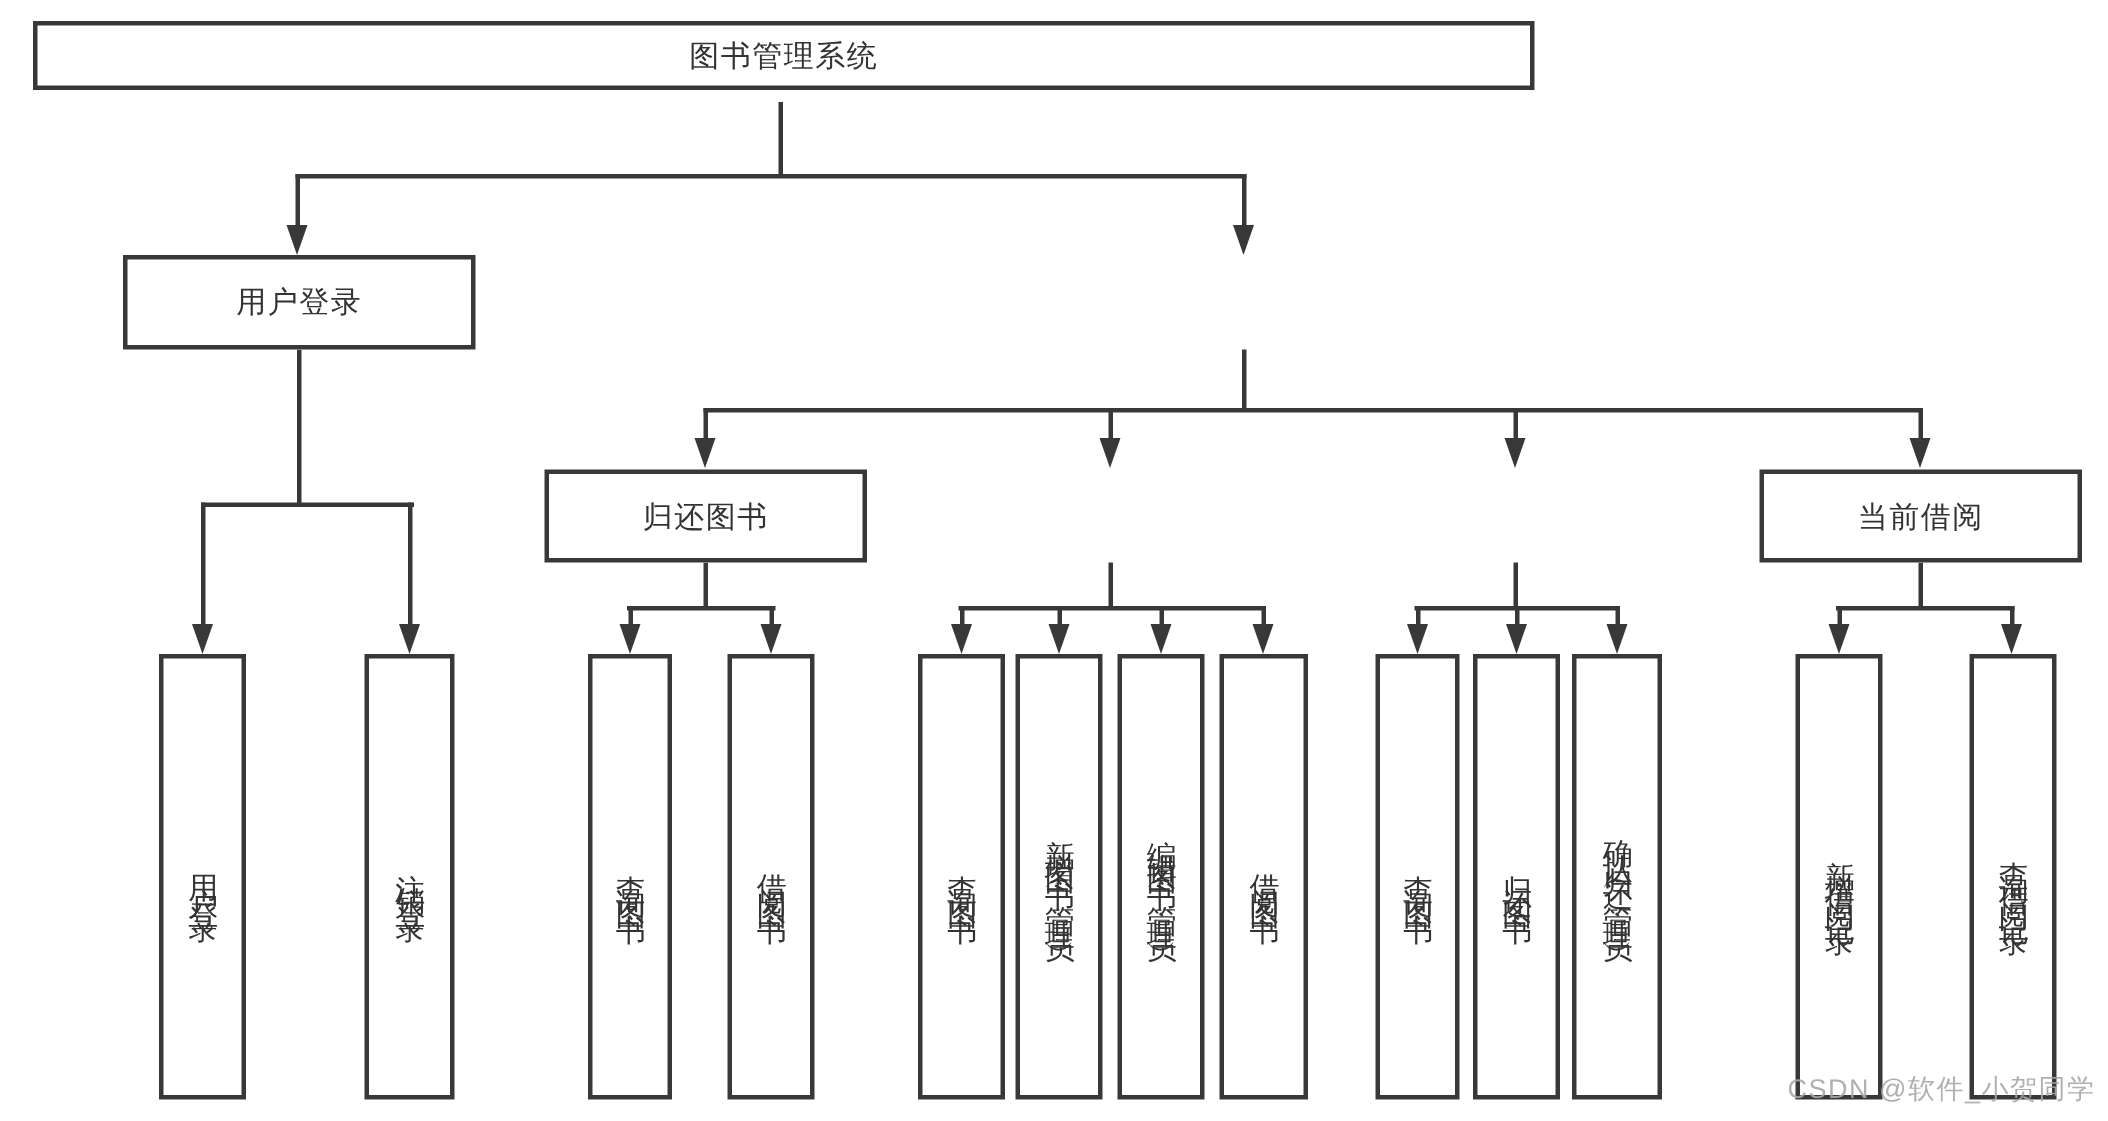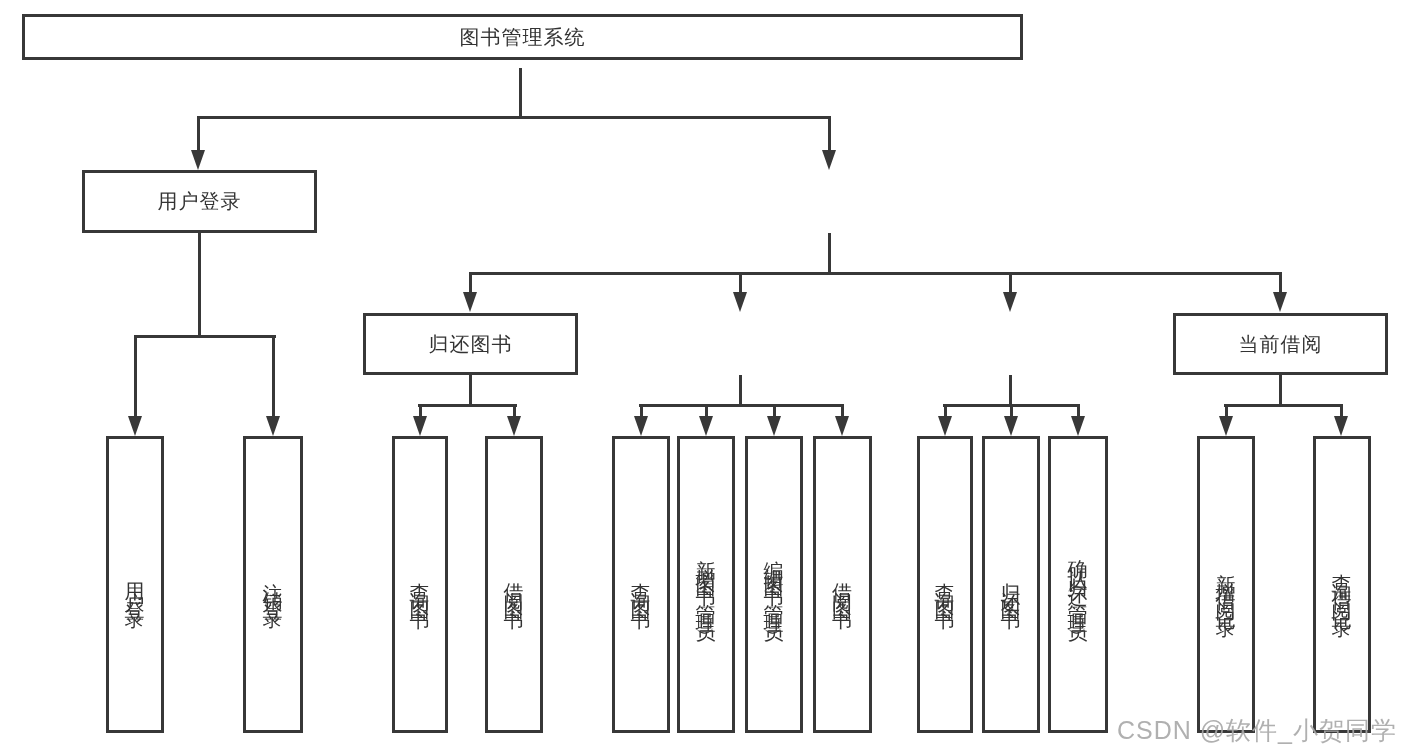--- a/index.html
+++ b/index.html
@@ -58,21 +58,21 @@
     width:0;height:0;
     border-left:7px solid transparent;
     border-right:7px solid transparent;
     border-top:20px solid var(--line);
     z-index:1;
   }
   .watermark{
     position:absolute;
     right:8px;
     top:714px;
-    font-size:25px;
+    font-size:18px;
     color:var(--watermark);
     letter-spacing:1px;
     z-index:5;
     opacity:.9;
     white-space:nowrap;
   }
 </style>
 </head>
 <body>
 

